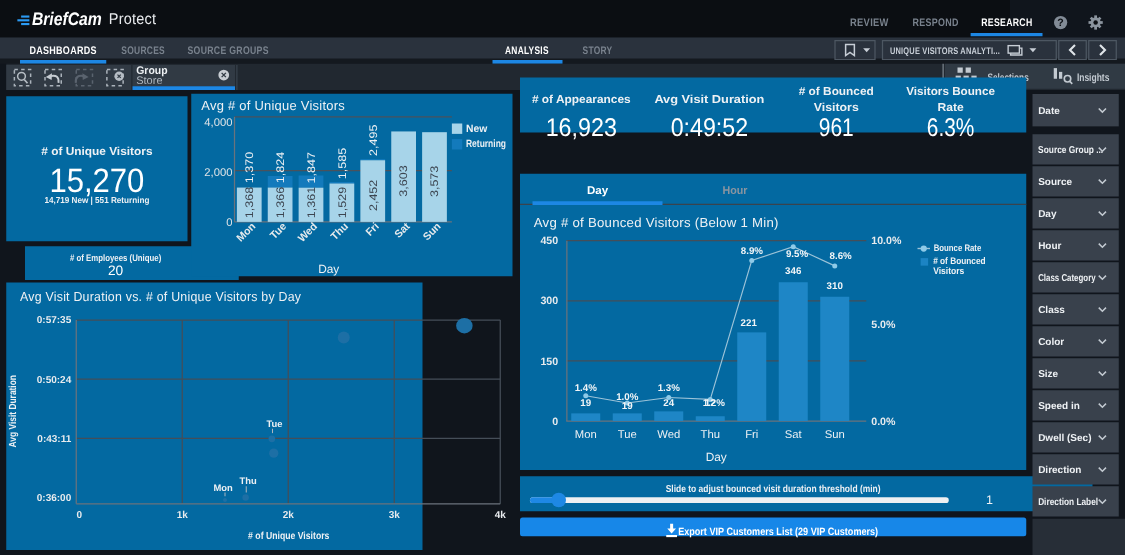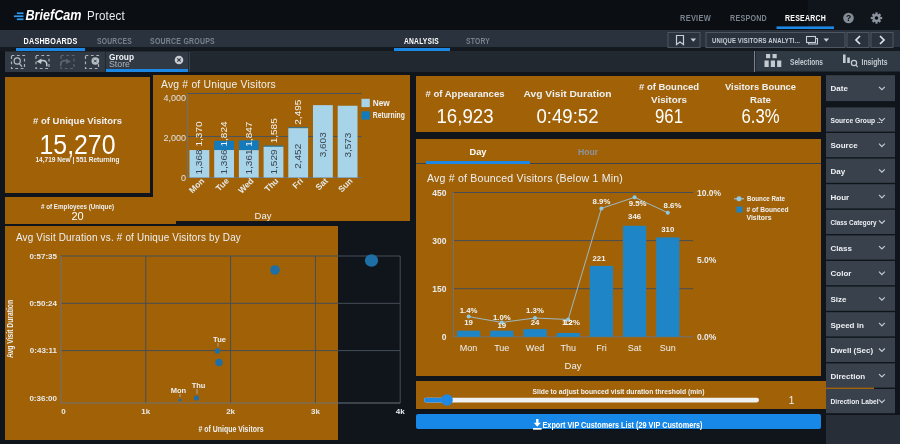--- a/index.html
+++ b/index.html
@@ -1,17 +1,17 @@
 <!DOCTYPE html>
 <html><head><meta charset="utf-8"><style>
 *{margin:0;padding:0;box-sizing:border-box}
 html,body{width:900px;height:444px;overflow:hidden}
 body{position:relative;background:#10151c;font-family:"Liberation Sans",sans-serif}
 .abs{position:absolute}
-.card{position:absolute;background:#a16207}
+.card{position:absolute;background:#0369a1}
 svg{position:absolute;left:0;top:0;overflow:visible}
 svg text{font-family:"Liberation Sans",sans-serif}
 .mn{font-family:"Liberation Mono",monospace}
 </style></head>
 <body>
 <div class="abs" style="left:0;top:0;width:808px;height:30px;background:#0b0e12">
 <svg width="900" height="30">
 <g fill="#2b9af3">
         <rect x="16.9" y="12.4" width="6.6" height="1.7"></rect>
         <rect x="13.9" y="15.4" width="9.6" height="1.7"></rect>
@@ -107,21 +107,21 @@
 <path d="M855.9 15.1 l1.9 2" stroke="#c3cad1" stroke-width="1.3"></path>
 <text x="861.5" y="14.5" font-size="8.7" font-weight="bold" textLength="26" lengthAdjust="spacingAndGlyphs" fill="#c3cad1">Insights</text>
 </svg>
 <div class="card" style="left:5px;top:76.5px;width:145px;height:116px">
     <svg width="145" height="116">
 <text x="72.5" y="47" font-size="9.2" font-weight="bold" text-anchor="middle" textLength="89" lengthAdjust="spacingAndGlyphs" fill="#eef1f4"># of Unique Visitors</text>
 <text x="72.5" y="76.5" font-size="27" text-anchor="middle" textLength="76" lengthAdjust="spacingAndGlyphs" fill="#ffffff">15,270</text>
 <text x="72.5" y="85" font-size="7" font-weight="bold" text-anchor="middle" textLength="84" lengthAdjust="spacingAndGlyphs" fill="#eef1f4">14,719 New | 551 Returning</text>
 </svg>
   </div>
-<div class="card" style="left:5px;top:197px;width:171px;height:27px">
+<div class="card" style="left:20px;top:197px;width:171px;height:27px">
     <svg width="145" height="27">
 <text x="72.5" y="11.5" font-size="7.5" font-weight="bold" text-anchor="middle" textLength="73" lengthAdjust="spacingAndGlyphs" fill="#eef1f4"># of Employees (Unique)</text>
 <text x="72.5" y="23" font-size="11" text-anchor="middle" fill="#ffffff">20</text>
 </svg>
   </div>
 <div class="card" style="left:153px;top:75px;width:257px;height:146px">
     <svg width="257" height="146">
 <text x="8" y="13" font-size="10.5" textLength="115" lengthAdjust="spacingAndGlyphs" letter-spacing="0.2" fill="#eef1f4">Avg # of Unique Visitors</text>
 <g stroke="#4a525c">
         <line x1="34.6" y1="18.5" x2="208.5" y2="18.5"></line>
@@ -213,21 +213,21 @@
         <line x1="192" y1="163" x2="192" y2="168"></line>
         <line x1="213" y1="117" x2="213" y2="120.5"></line>
       </g>
 <g font-size="7.5" font-weight="bold" fill="#eef1f4" text-anchor="middle">
         <text x="173.5" y="166.5">Mon</text>
         <text x="193.5" y="161.5">Thu</text>
         <text x="214.5" y="115.5">Tue</text>
       </g>
 </svg>
   </div>
-<div class="card" style="left:416px;top:76px;width:405px;height:56px">
+<div class="card" style="left:416px;top:62px;width:405px;height:44px">
     <svg width="405" height="54">
 <g font-size="9.2" font-weight="bold" fill="#eef1f4" text-anchor="middle">
 <text x="49" y="20.5" font-size="9.2" font-weight="bold" text-anchor="middle" textLength="79" lengthAdjust="spacingAndGlyphs" fill="#eef1f4"># of Appearances</text>
 <text x="151.5" y="20.5" font-size="9.2" font-weight="bold" text-anchor="middle" textLength="88" lengthAdjust="spacingAndGlyphs" fill="#eef1f4">Avg Visit Duration</text>
 <text x="253" y="13.8" font-size="9.2" font-weight="bold" text-anchor="middle" textLength="60" lengthAdjust="spacingAndGlyphs" fill="#eef1f4"># of Bounced</text>
 <text x="253" y="27" font-size="9.2" font-weight="bold" text-anchor="middle" textLength="36" lengthAdjust="spacingAndGlyphs" fill="#eef1f4">Visitors</text>
 <text x="344.5" y="13.8" font-size="9.2" font-weight="bold" text-anchor="middle" textLength="71" lengthAdjust="spacingAndGlyphs" fill="#eef1f4">Visitors Bounce</text>
 <text x="344.5" y="27" font-size="9.2" font-weight="bold" text-anchor="middle" textLength="21" lengthAdjust="spacingAndGlyphs" fill="#eef1f4">Rate</text>
 </g>
 <g font-size="19.5" fill="#ffffff" text-anchor="middle">

